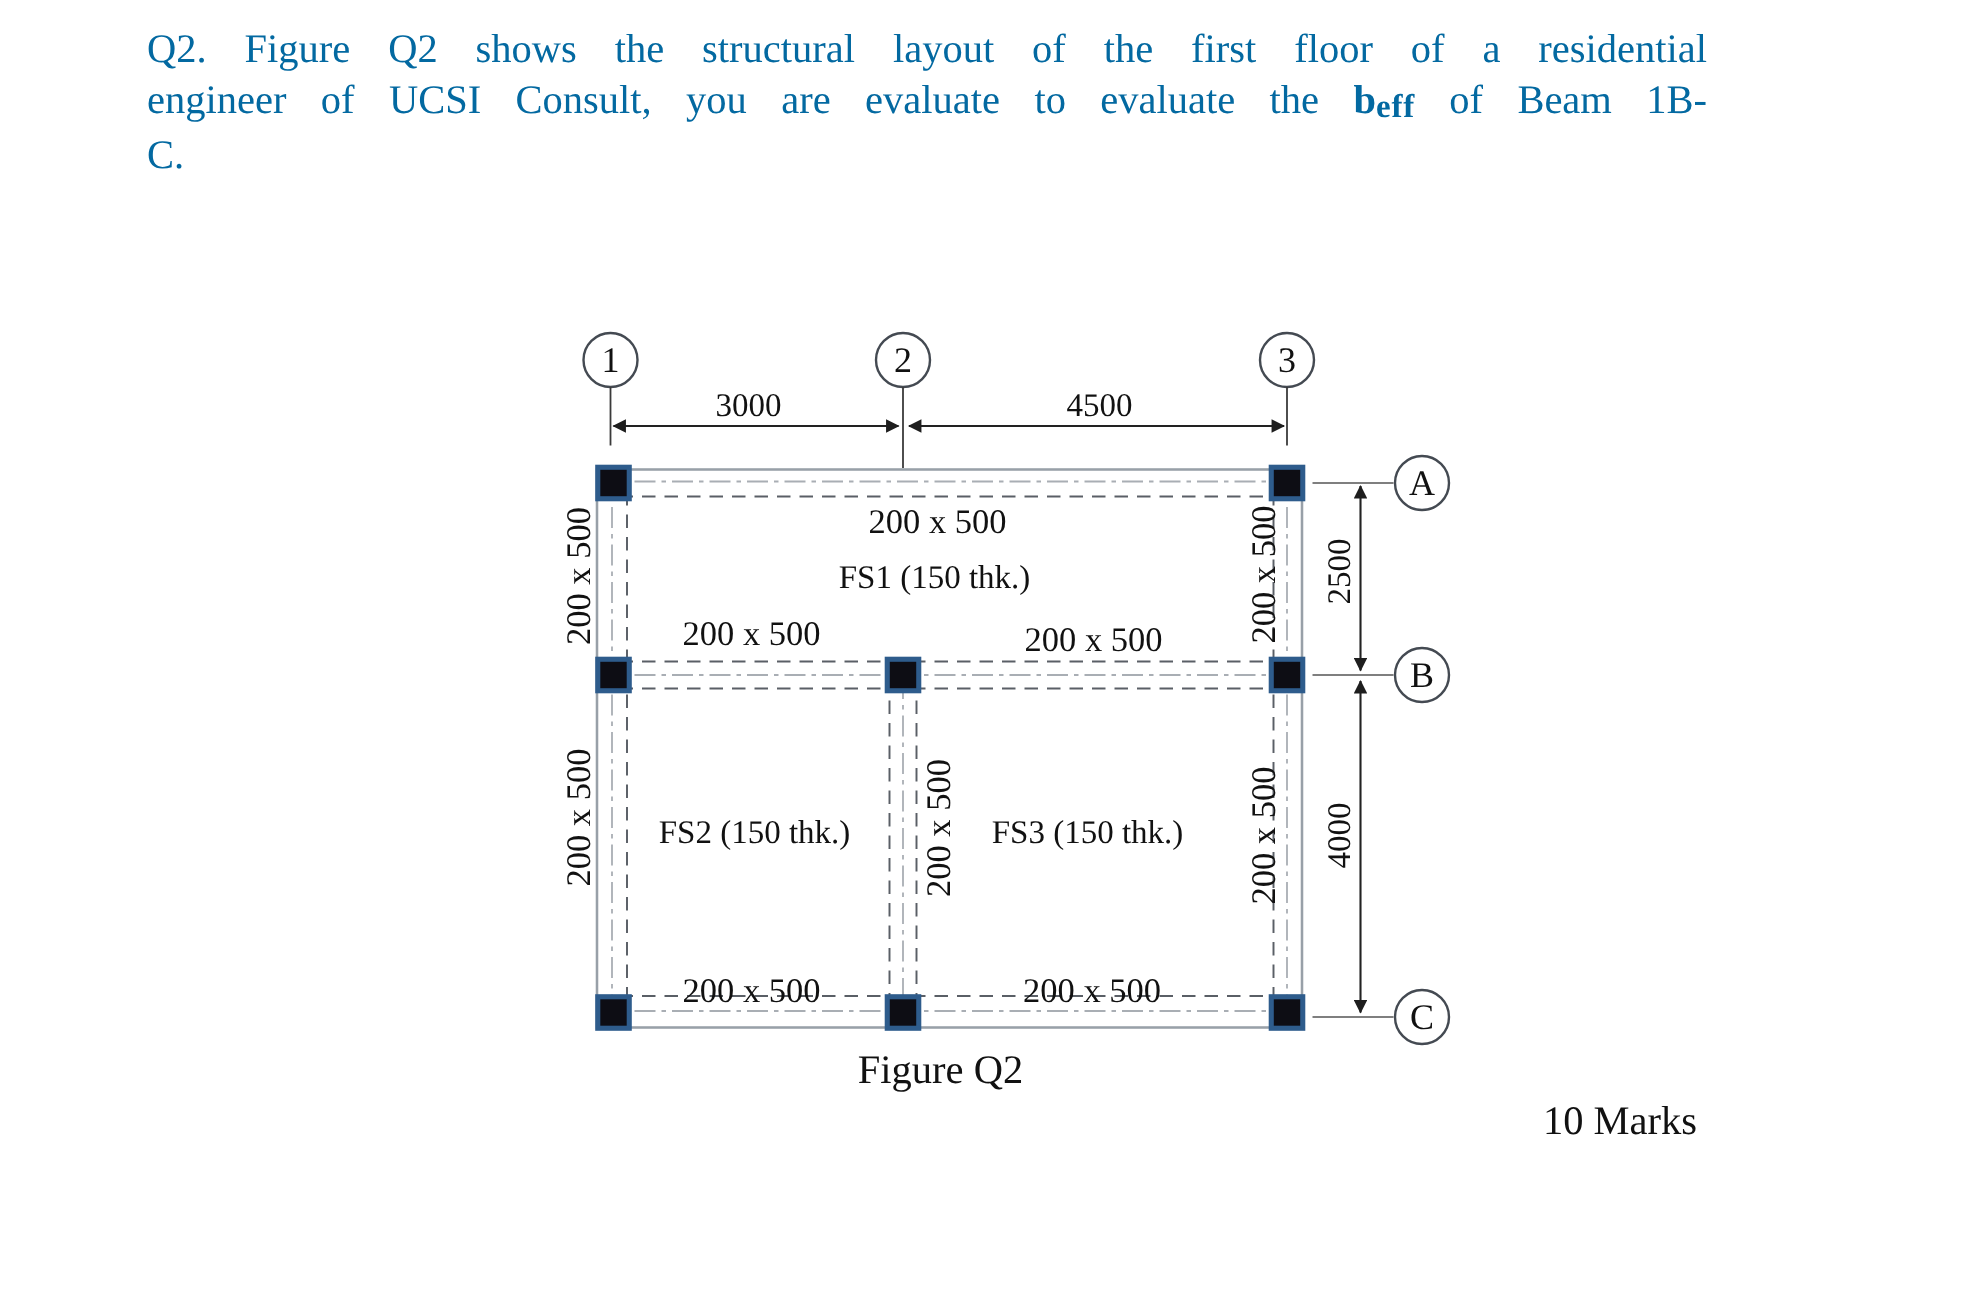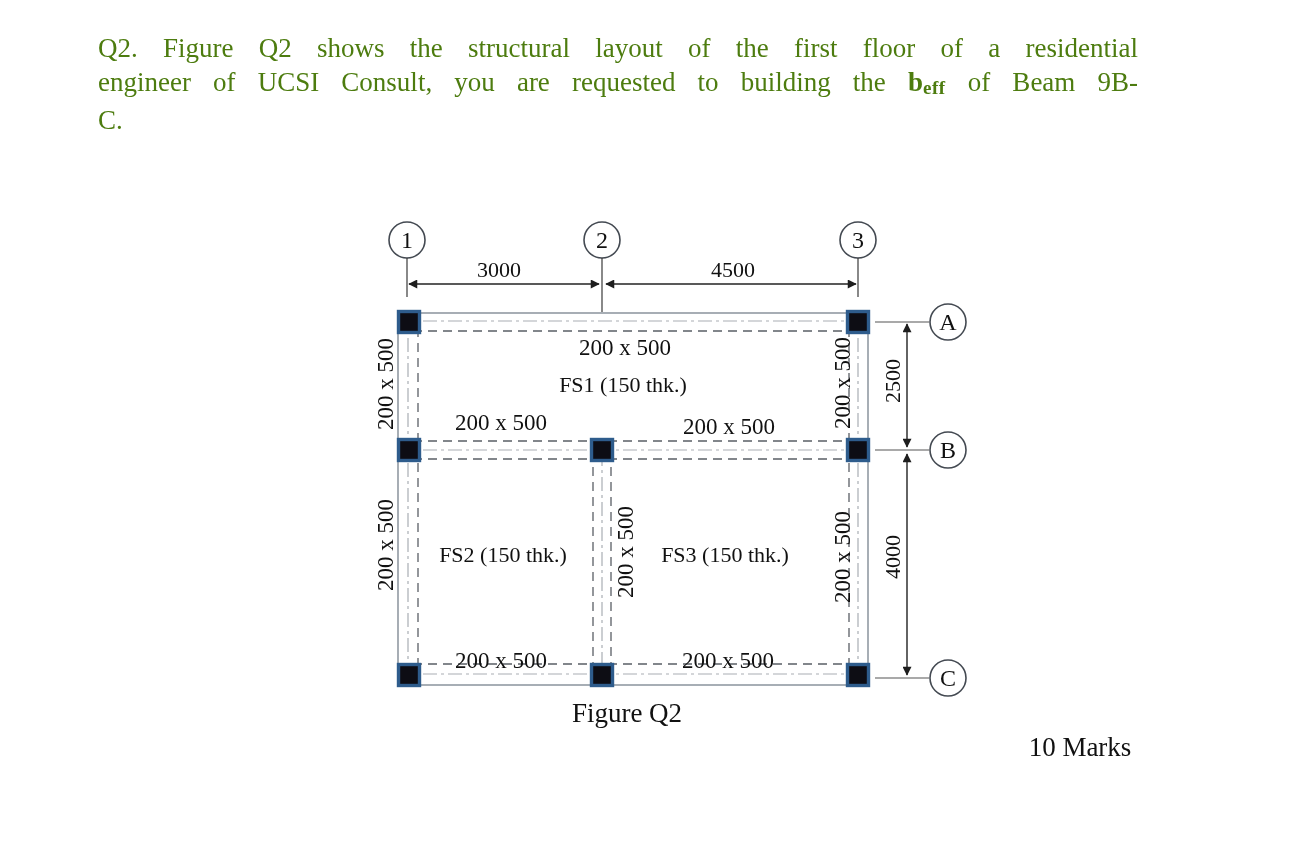--- a/index.html
+++ b/index.html
@@ -1,24 +1,24 @@
 <!DOCTYPE html>
 <html><head>
 <meta charset="utf-8">
 <style>
   html,body{margin:0;padding:0;background:#ffffff;}
   body{width:1312px;height:862px;position:relative;overflow:hidden;
        font-family:"Liberation Serif",serif;color:#111;}
 
-  .question{position:absolute;left:98px;top:32px;width:1040px;
-            font-size:27px;line-height:33.5px;color:#4d7c0f;}
+  .question{position:absolute;left:98px;top:16px;width:1040px;
+            font-size:27px;line-height:33.5px;color:#0369a1;}
   .qline{white-space:normal;}
   .just{text-align:justify;text-align-last:justify;}
   .beff-b{font-weight:bold;}
-  .beff-sub{font-weight:bold;font-size:19px;vertical-align:-3px;letter-spacing:.5px;}
+  .beff-sub{font-weight:bold;font-size:22px;vertical-align:-3px;letter-spacing:.5px;}
 
   svg.fig{position:absolute;left:0;top:0;width:1312px;height:862px;}
 
   .bub{fill:#ffffff;stroke:#444a52;stroke-width:1.6;}
   .ln{stroke:#3a3a3a;stroke-width:1.2;fill:none;}
   .dim{stroke:#222;stroke-width:1.4;fill:none;}
   .lead{stroke:#555;stroke-width:1.1;fill:none;}
   .slab-edge{fill:none;stroke:#98a0a8;stroke-width:1.7;}
   .cl{stroke:#a9aeb4;stroke-width:1.2;stroke-dasharray:14 4 3 4;fill:none;}
   .be{stroke:#5a5f66;stroke-width:1.3;stroke-dasharray:9 6;fill:none;}
@@ -29,21 +29,21 @@
   .t23{font-size:23px;}
   .t24{font-size:24px;}
   .t27{font-size:27px;}
   .mid{text-anchor:middle;}
 </style>
 </head>
 <body>
 
 <div class="question">
   <div class="qline just">Q2. Figure Q2 shows the structural layout of the first floor of a residential</div>
-  <div class="qline just"><span>engineer of UCSI Consult, you are requested to building the </span><span class="beff-b">b</span><span class="beff-sub">eff</span><span> of Beam 9B-</span></div>
+  <div class="qline just"><span>engineer of UCSI Consult, you are evaluate to evaluate the </span><span class="beff-b">b</span><span class="beff-sub">eff</span><span> of Beam 1B-</span></div>
   <div class="qline">C.</div>
 </div>
 
 <svg class="fig" viewBox="0 0 1312 862">
   <defs>
     <marker id="arr" viewBox="0 0 10 10" refX="9.2" refY="5" markerWidth="13" markerHeight="9" orient="auto-start-reverse" markerUnits="userSpaceOnUse">
       <path d="M0,0 L10,5 L0,10 z" fill="#1e1e1e"></path>
     </marker>
   </defs>
 

